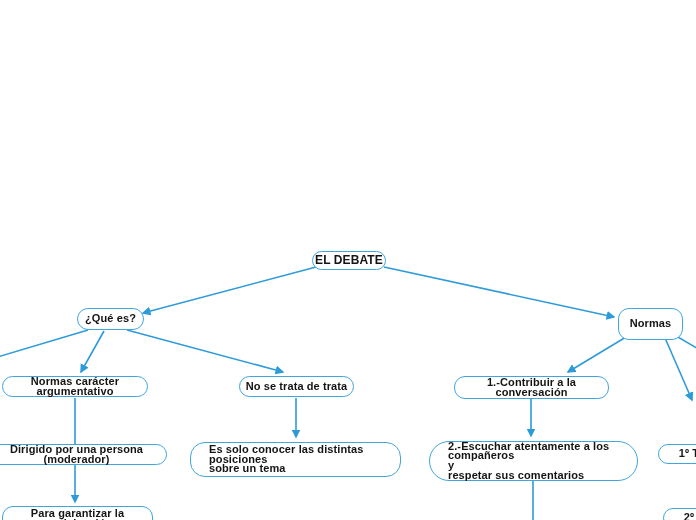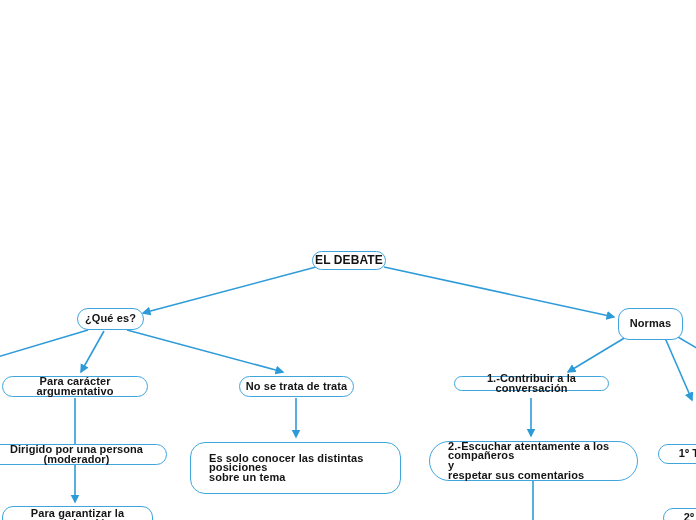--- a/index.html
+++ b/index.html
@@ -69,29 +69,29 @@
       <line x1="533" y1="481" x2="533" y2="524"></line>
     </g>
   </svg>
 
   <div class="node root" style="left:312px; top:251px; width:74px; height:19px;">EL DEBATE</div>
 
   <div class="node" style="left:77px; top:308px; width:67px; height:22px;">¿Qué es?</div>
 
   <div class="node" style="left:618px; top:308px; width:65px; height:32px;">Normas</div>
 
-  <div class="node" style="left:2px; top:376px; width:146px; height:21px;">Para carácter argumentativo</div>
+  <div class="node" style="left:2px; top:376px; width:146px; height:21px;">Normas carácter argumentativo</div>
 
   <div class="node" style="left:239px; top:376px; width:115px; height:21px;">No se trata de trata</div>
 
-  <div class="node" style="left:454px; top:376px; width:155px; height:15px;">1.-Contribuir a la conversación</div>
+  <div class="node" style="left:454px; top:376px; width:155px; height:23px;">1.-Contribuir a la conversación</div>
 
   <div class="node" style="left:-14px; top:444px; width:181px; height:21px;">Dirigido por una persona (moderador)</div>
 
-  <div class="node left-align" style="left:190px; top:442px; width:211px; height:52px;">Es solo conocer las distintas posiciones
+  <div class="node left-align" style="left:190px; top:442px; width:211px; height:35px;">Es solo conocer las distintas posiciones
 sobre un tema</div>
 
   <div class="node left-align" style="left:429px; top:441px; width:209px; height:40px;border-radius:20px;">2.-Escuchar atentamente a los compañeros
 y
 respetar sus comentarios</div>
 
   <div class="node" style="left:2px; top:506px; width:151px; height:26px;">Para garantizar la participación</div>
 
   <div class="node" style="left:658px; top:444px; width:62px; height:20px;">1º T</div>
 

